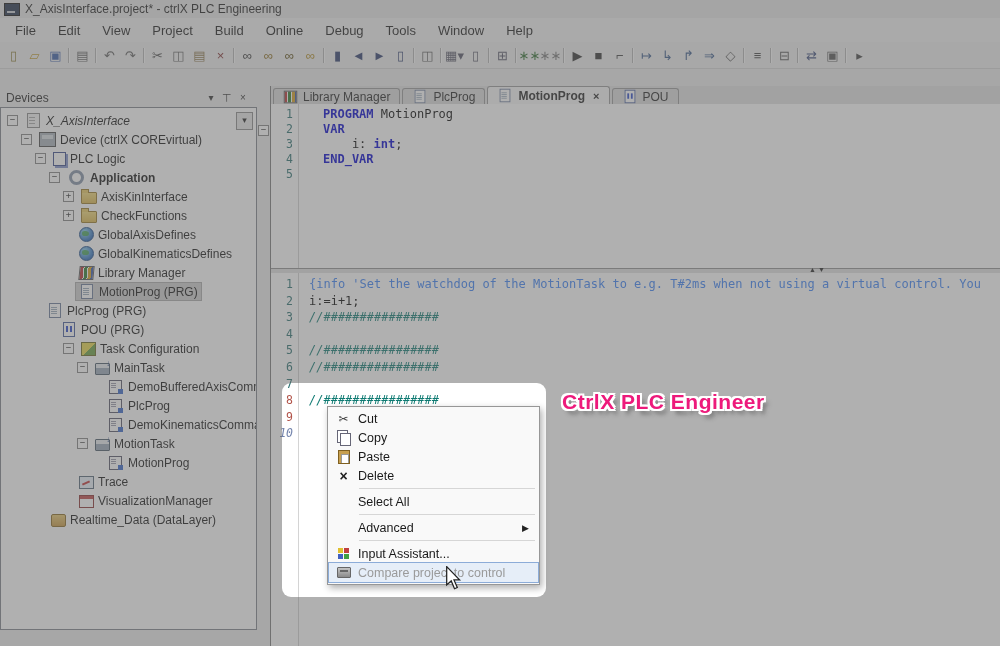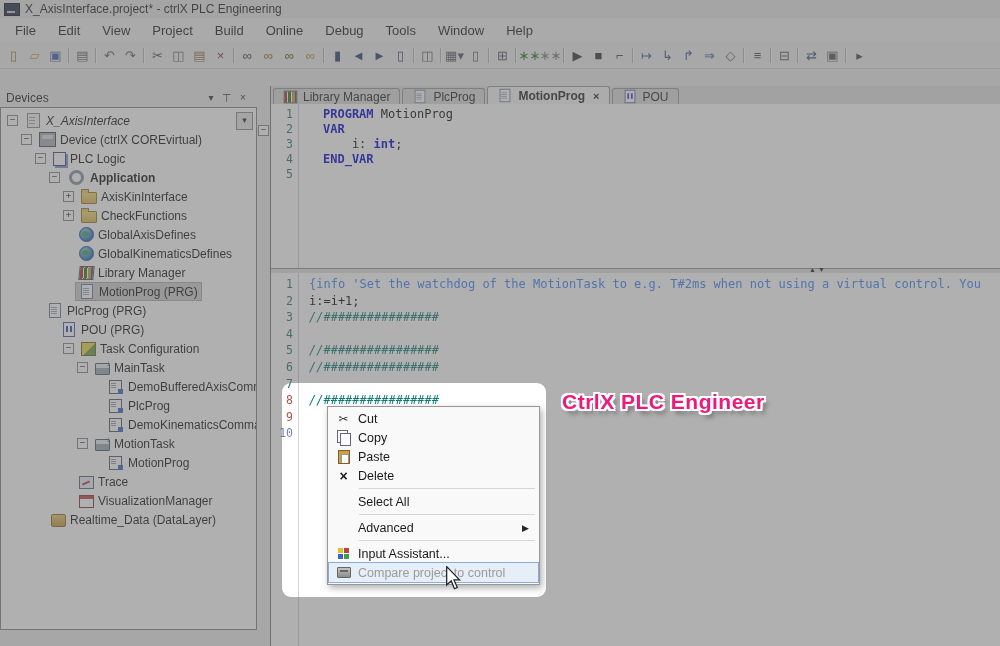--- a/index.html
+++ b/index.html
@@ -429,21 +429,21 @@
         </div>
         <div class="code-line lh17">
           <span class="ln" style="color: rgb(178, 84, 74);">8</span>
           <span class="code pad-impl"><span class="cm">//################</span></span>
         </div>
         <div class="code-line lh17">
           <span class="ln" style="color: rgb(178, 84, 74);">9</span>
           <span class="code pad-impl"></span>
         </div>
         <div class="code-line lh17">
-          <span class="ln" style="color: rgb(115, 132, 173);">10</span>
+          <span class="ln" style="color: rgb(115, 132, 173); font-style: italic;">10</span>
           <span class="code pad-impl"></span>
         </div>
       </div>
   </div>
 
   <div id="fold-box">−</div>
 
   <div id="context-menu">
       <div class="cm-item">
         <span class="cm-icongap">

